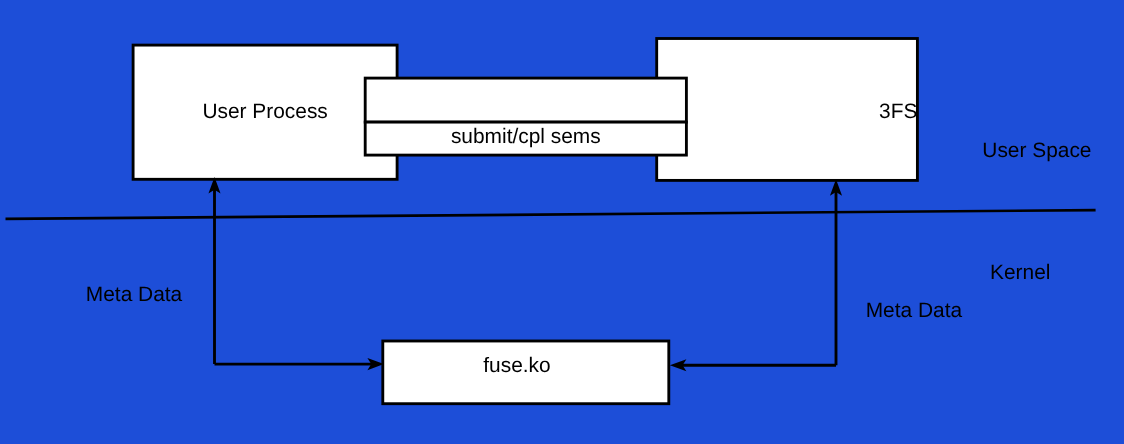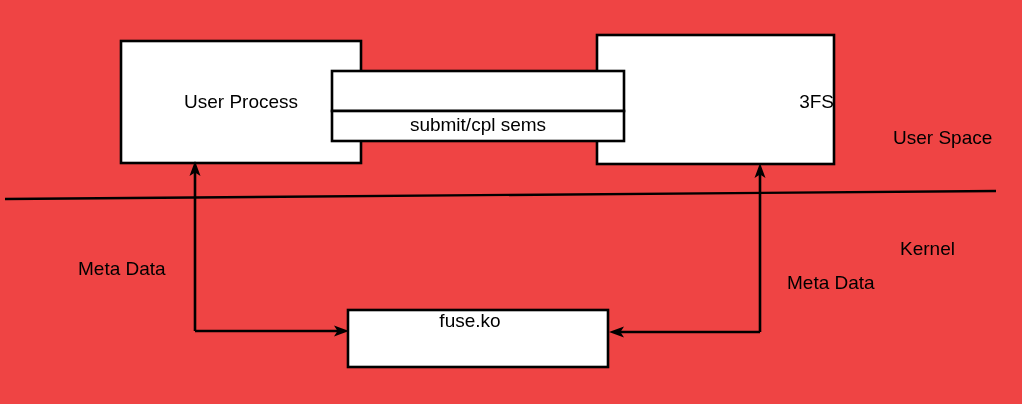--- a/index.html
+++ b/index.html
@@ -4,21 +4,21 @@
 <style>
   html, body {
     margin: 0;
     padding: 0;
     background: #ffffff;
   }
   #canvas {
     position: relative;
     width: 1022px;
     height: 404px;
-    background: #ef4444;
+    background: #1d4ed8;
     font-family: "Liberation Sans", sans-serif;
     overflow: hidden;
   }
   #diagram-svg {
     position: absolute;
     left: 0;
     top: 0;
     width: 1022px;
     height: 404px;
   }
@@ -29,21 +29,21 @@
     font-family: "Liberation Sans", sans-serif;
     font-size: 19px;
     line-height: 22px;
     white-space: nowrap;
     text-align: center;
   }
   .lbl-user-process { left: 121px; top: 91px;  width: 240px; }
   .lbl-ioring      { left: 332px; top: 79px;  width: 292px; }
   .lbl-sems        { left: 332px; top: 114px; width: 292px; }
   .lbl-3fs         { left: 597px; top: 91px;  width: 237px; text-align: right; }
-  .lbl-fuse        { left: 348px; top: 310px; width: 244px; }
+  .lbl-fuse        { left: 348px; top: 322px; width: 244px; }
   .lbl-user-space  { left: 893px; top: 127px; width: 130px; text-align: left; }
   .lbl-kernel      { left: 900px; top: 238px; width: 130px; text-align: left; }
   .lbl-meta-left   { left: 78px;  top: 258px; width: 140px; text-align: left; }
   .lbl-meta-right  { left: 787px; top: 272px; width: 140px; text-align: left; }
 </style>
 </head>
 <body>
 
 <div id="canvas">
 

